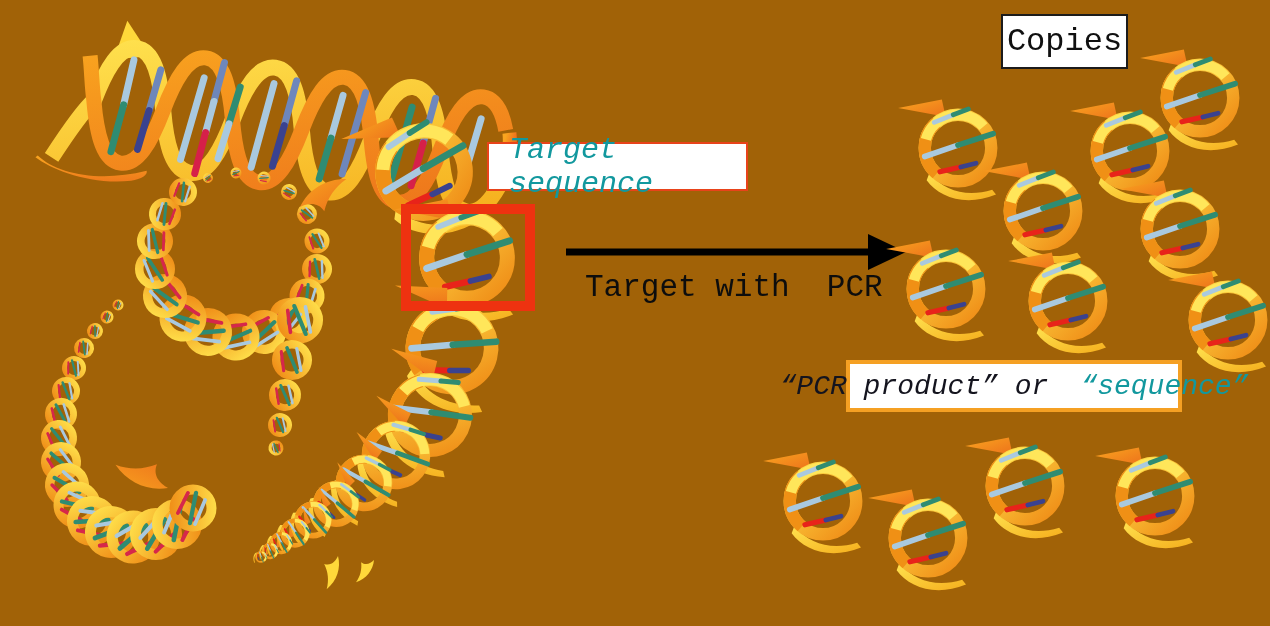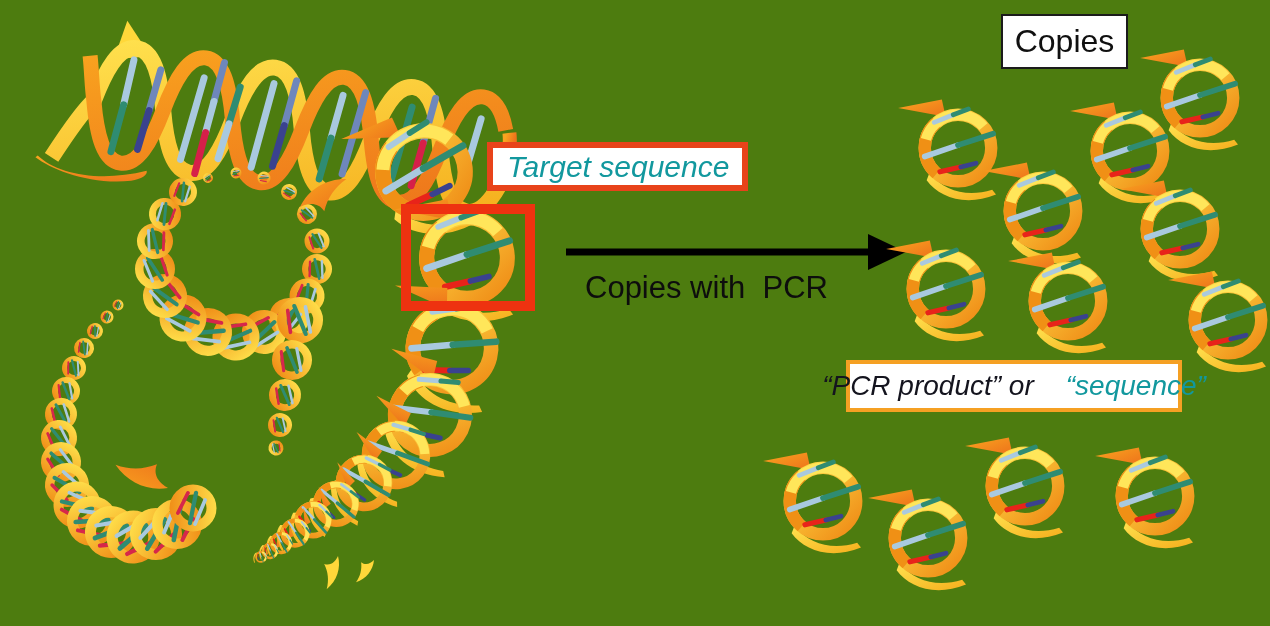--- a/index.html
+++ b/index.html
@@ -1,33 +1,32 @@
 <!DOCTYPE html>
 <html><head>
 <meta charset="utf-8">
 <style>
   html,body{margin:0;padding:0;background:#ffffff;}
   #canvas{
     position:relative;
     width:1270px;height:626px;
-    background:#4d7c0f;
+    background:#a16207;
     overflow:hidden;
-    font-family:Liberation Sans, sans-serif;
-    text-align:center;
+    font-family:Liberation Mono, monospace;
   }
   #art{position:absolute;left:0;top:0;}
   .label-box{position:absolute;box-sizing:border-box;display:flex;align-items:center;}
   #copies-box{
     left:1001px;top:14px;width:127px;height:55px;
     border:2px solid #1b1b1b;justify-content:center;
     font-size:32px;color:#101010;background:#fff;
   }
   #target-box{
     left:487px;top:142px;width:261px;height:49px;
-    border:6px solid #4c1d95;padding-left:14px;
+    border:2px solid #4c1d95;padding-left:20px;
     font-size:30px;font-style:italic;color:#12989e;background:#fff;
   }
   #amplify-label{
     position:absolute;left:585px;top:270px;
     font-size:31px;color:#0d0d0d;white-space:pre;
   }
   #amplicon-box{
     left:846px;top:360px;width:336px;height:52px;
     border:4px solid #f5a023;justify-content:center;
     font-size:28px;font-style:italic;color:#14141e;background:#fff;
@@ -211,19 +210,19 @@
   </svg>
 
   <div id="copies-box" class="label-box" style="border-color: rgb(27, 27, 27);">
     <span>Copies</span>
   </div>
 
   <div id="target-box" class="label-box" style="border-color: rgb(232, 67, 26); color: rgb(18, 152, 158);">
     <span>Target sequence</span>
   </div>
 
-  <div id="amplify-label">Copies with  PCR</div>
+  <div id="amplify-label">Target with  PCR</div>
 
   <div id="amplicon-box" class="label-box" style="border-color: rgb(245, 160, 35);">
     <span>“PCR product” or</span><span class="teal" style="color: rgb(18, 152, 158);">“sequence”</span>
   </div>
 
 </div>
 
 </body></html>

